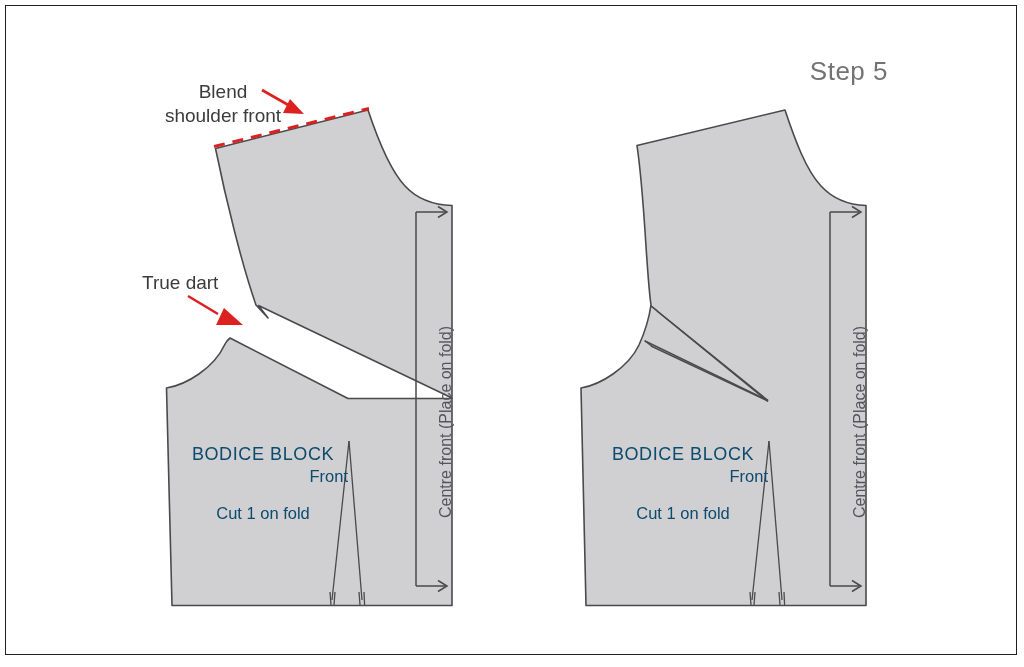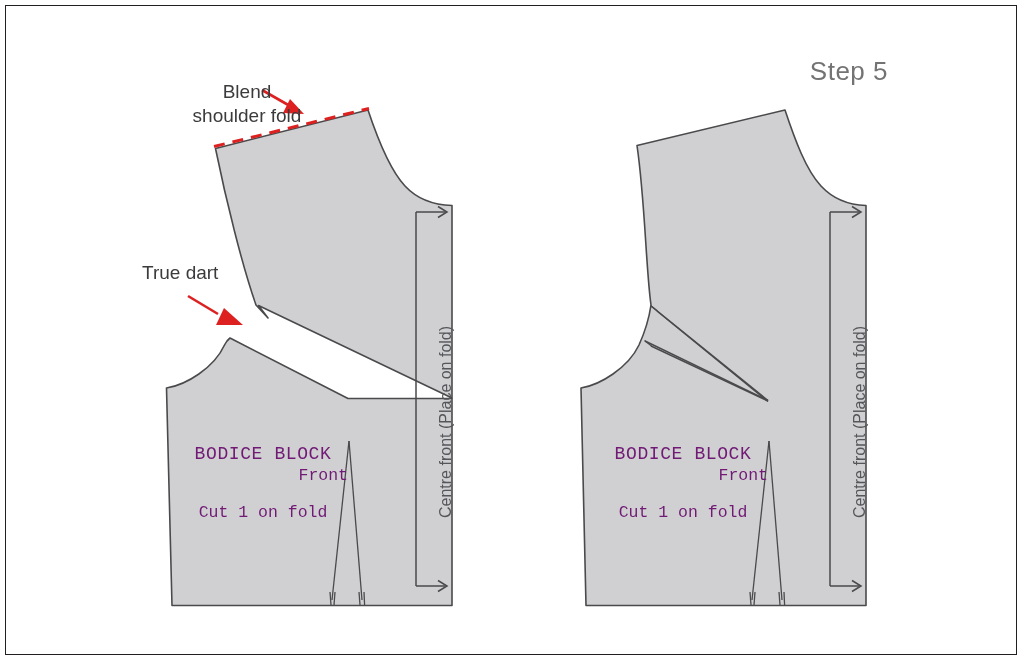--- a/index.html
+++ b/index.html
@@ -47,36 +47,36 @@
     font-weight: 400;
   }
   .callout {
     position: absolute;
     color: #3b3b3d;
     font-size: 19px;
     line-height: 1.25;
     font-family: "Liberation Sans", sans-serif;
   }
   .callout.blend {
-    left: 152px;
+    left: 128px;
     top: 80px;
     width: 190px;
     text-align: center;
   }
   .callout.truedart {
     left: 142px;
-    top: 261px;
+    top: 271px;
     width: 140px;
     text-align: left;
   }
   .block-label {
     position: absolute;
-    color: #701a75;
+    color: #0c4a6e;
     text-align: center;
-    font-family: Liberation Mono, monospace;
+    font-family: Liberation Sans, sans-serif;
   }
   .block-label .l1 {
     font-size: 18px;
     letter-spacing: 0.6px;
     display: block;
   }
   .block-label .l2,
   .block-label .l3 {
     font-size: 16.5px;
     display: block;
@@ -195,21 +195,21 @@
         <path d="M 750 592 L 751 605"></path>
         <path d="M 755 592 L 754 605"></path>
         <path d="M 779 592 L 780 605"></path>
         <path d="M 784 592 L 784.6 605"></path>
       </g>
     </g>
   </svg>
 
   <div class="callout blend">
     <span>Blend</span><br>
-    <span>shoulder fold</span>
+    <span>shoulder front</span>
   </div>
 
   <div class="callout truedart">
     <span>True dart</span>
   </div>
 
   <div class="block-label left">
     <span class="l1">BODICE BLOCK</span>
     <span class="l2">Front</span>
     <span class="l3">Cut 1 on fold</span>

